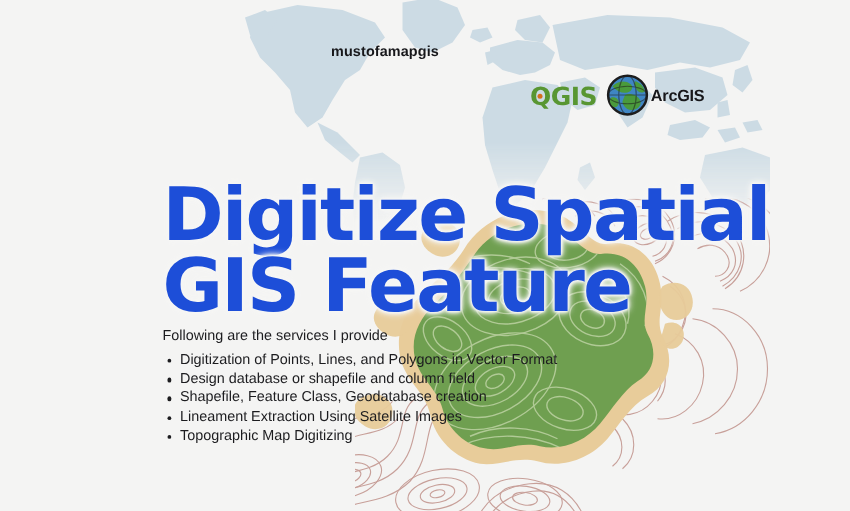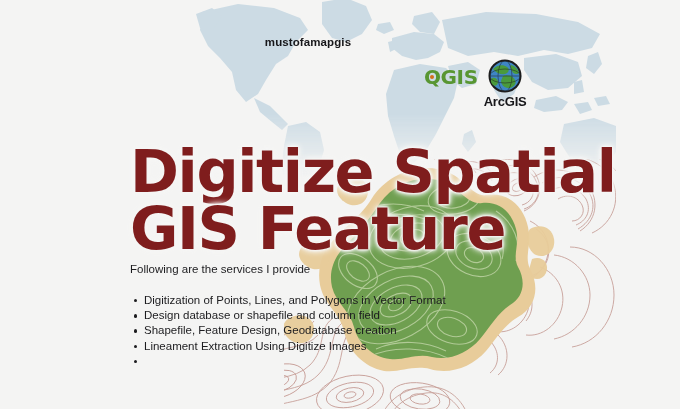--- a/index.html
+++ b/index.html
@@ -85,21 +85,21 @@
     position: absolute;
     left: 5.5px;
     top: 7.5px;
     width: 4.5px;
     height: 4.5px;
     border-radius: 50%;
     background: #d4701b;
   }
   .arcgis-block {
     display: flex;
-    flex-direction: column;
+    flex-direction: row;
     align-items: center;
     gap: 1px;
   }
   .globe-icon { display: block; width: 36px; height: 36px; }
   .arcgis-label {
     font-size: 13px;
     font-weight: bold;
     color: #17171a;
     letter-spacing: -0.2px;
     line-height: 1;
@@ -109,39 +109,39 @@
   .headline {
     position: absolute;
     left: 130px;
     top: 103px;
     z-index: 5;
     font-family: "DejaVu Sans", sans-serif;
     font-weight: bold;
     font-size: 59px;
     line-height: 0.98;
     letter-spacing: -1.4px;
-    color: #7f1d1d;
+    color: #1d4ed8;
     text-shadow:
       0 0 2px #f6f6f5, 0 0 2px #f6f6f5, 0 0 3px #f6f6f5,
       0 0 4px #f6f6f5, 0 0 6px #f6f6f5, 0 0 8px #f6f6f5;
   }
   .headline .line { display: block; white-space: nowrap; }
 
   
   .services {
     position: absolute;
     left: 130px;
     top: 262px;
     z-index: 5;
     color: #1c1c1f;
   }
   .services-intro {
     font-size: 11.5px;
     line-height: 1.3;
-    margin-bottom: 16px;
+    margin-bottom: 4px;
     white-space: nowrap;
   }
   .services-list {
     list-style: none;
     margin: 0;
     padding: 0 0 0 14px;
   }
   .services-list li {
     position: relative;
     font-size: 11.5px;
@@ -356,25 +356,26 @@
       <li>
         <span class="bullet"></span>
         <span>Digitization of Points, Lines, and Polygons in Vector Format</span>
       </li>
       <li>
         <span class="bullet"></span>
         <span>Design database or shapefile and column field</span>
       </li>
       <li>
         <span class="bullet"></span>
-        <span>Shapefile, Feature Design, Geodatabase creation</span>
-      </li>
-      <li>
-        <span class="bullet"></span>
-        <span>Lineament Extraction Using Digitize Images</span>
-      </li>
-      <li>
-        <span class="bullet"></span>
+        <span>Shapefile, Feature Class, Geodatabase creation</span>
+      </li>
+      <li>
+        <span class="bullet"></span>
+        <span>Lineament Extraction Using Satellite Images</span>
+      </li>
+      <li>
+        <span class="bullet"></span>
+        <span>Topographic Map Digitizing</span>
       </li>
     </ul>
   </div>
 
 </div>
 
 </body></html>

